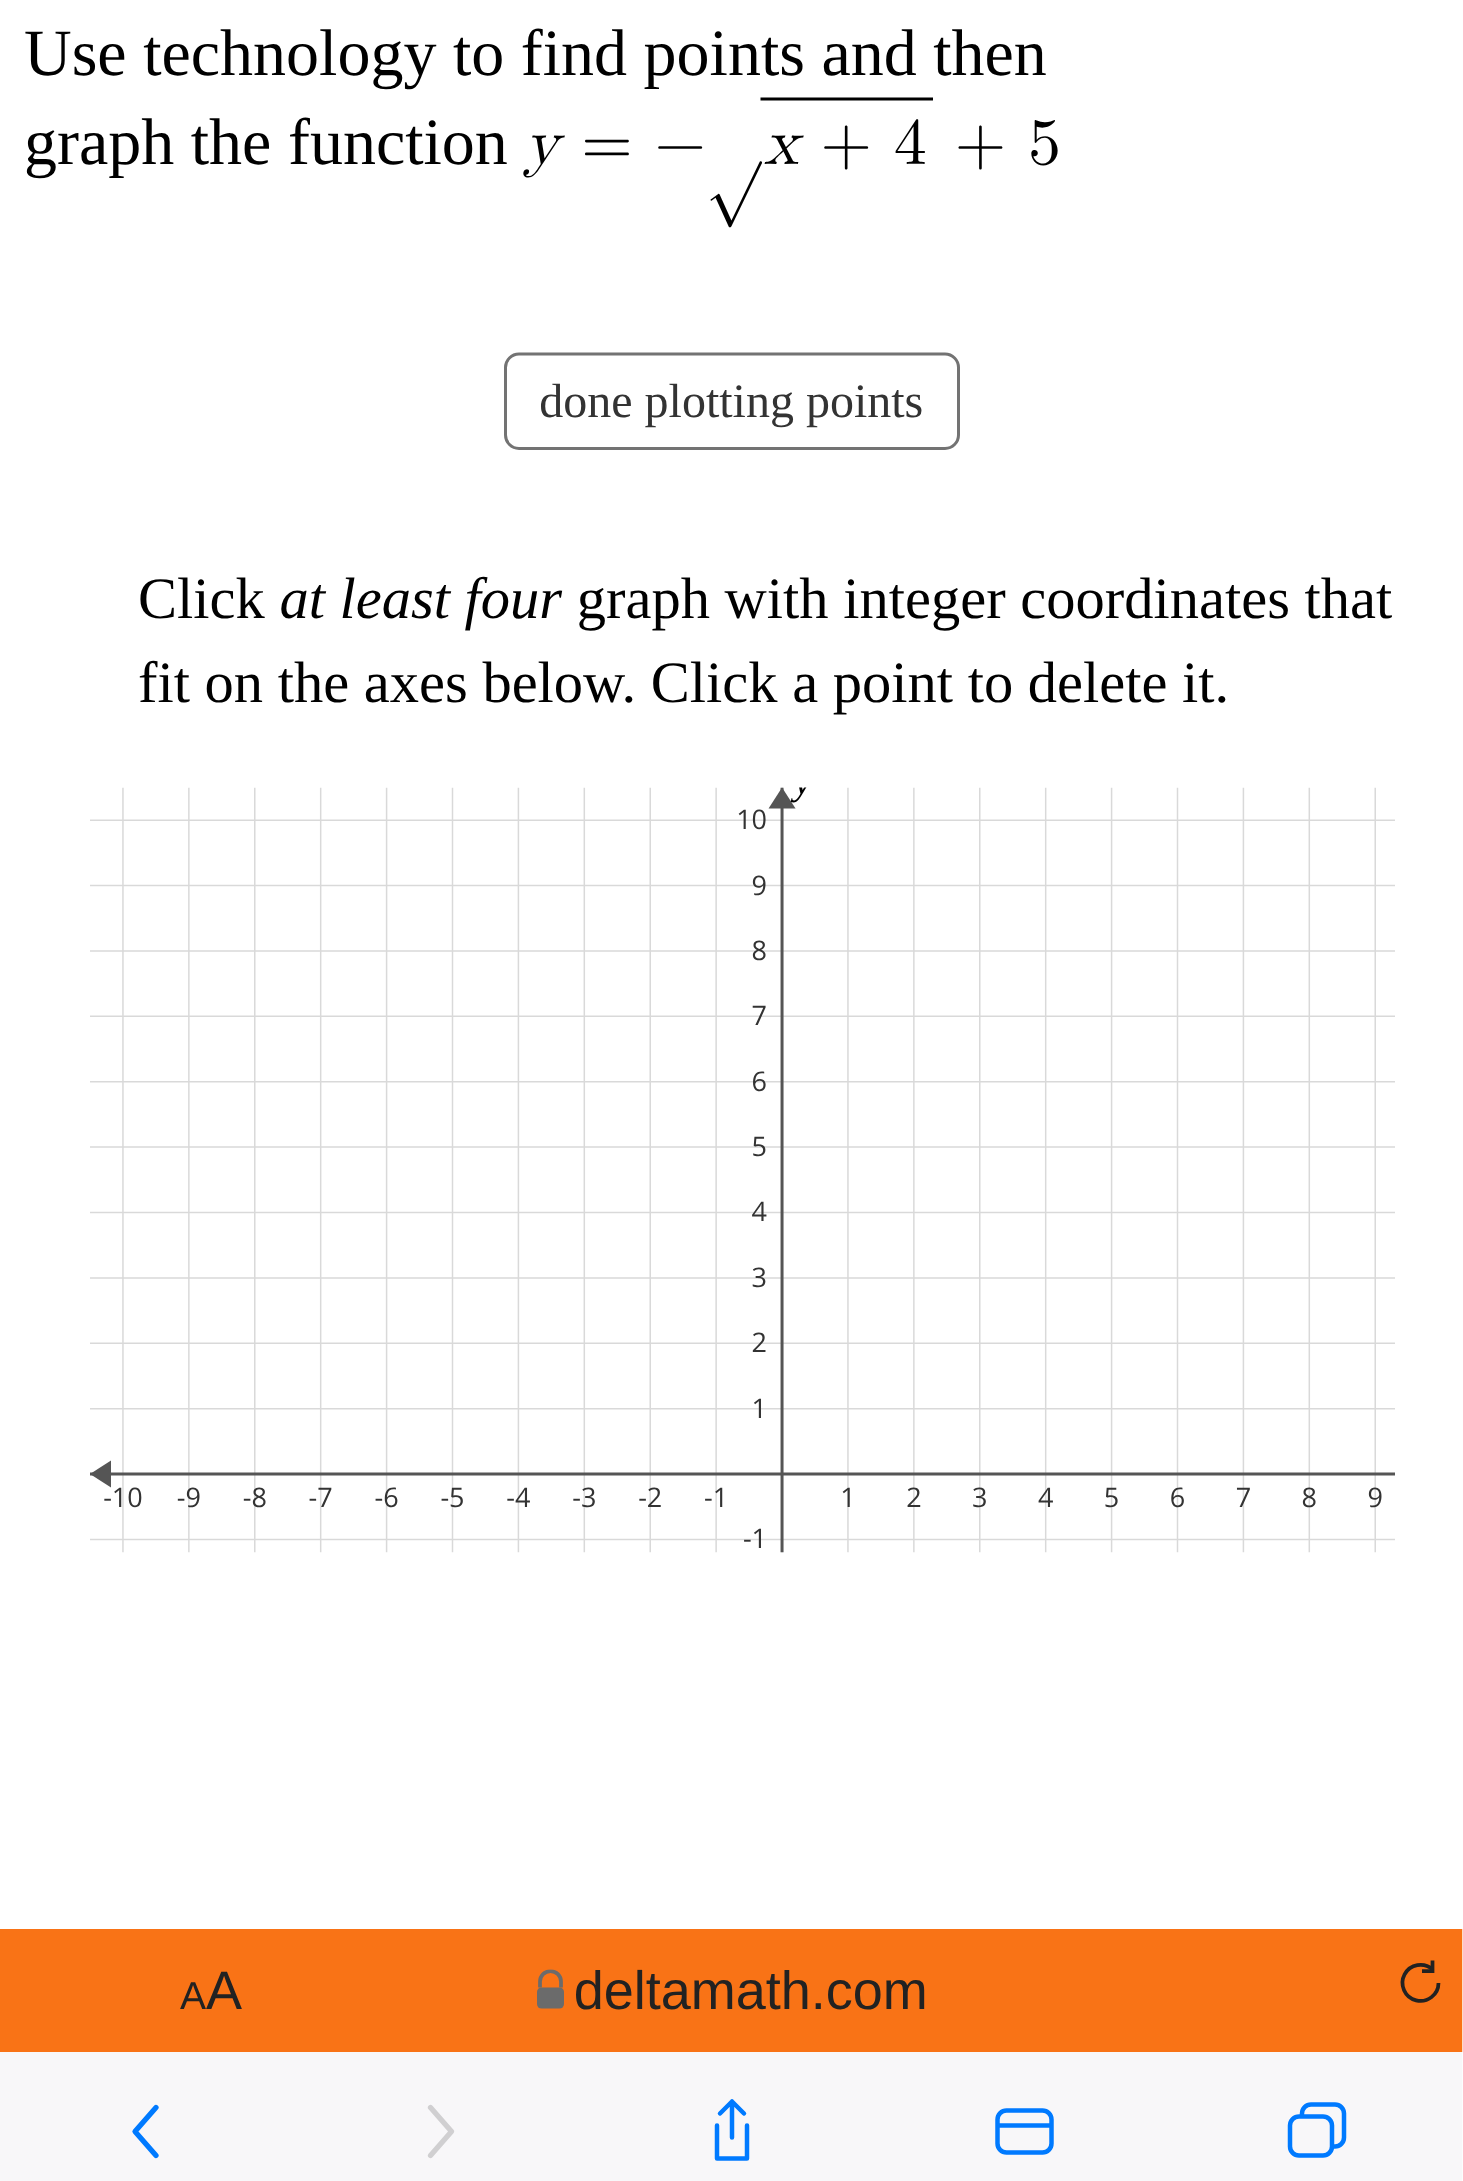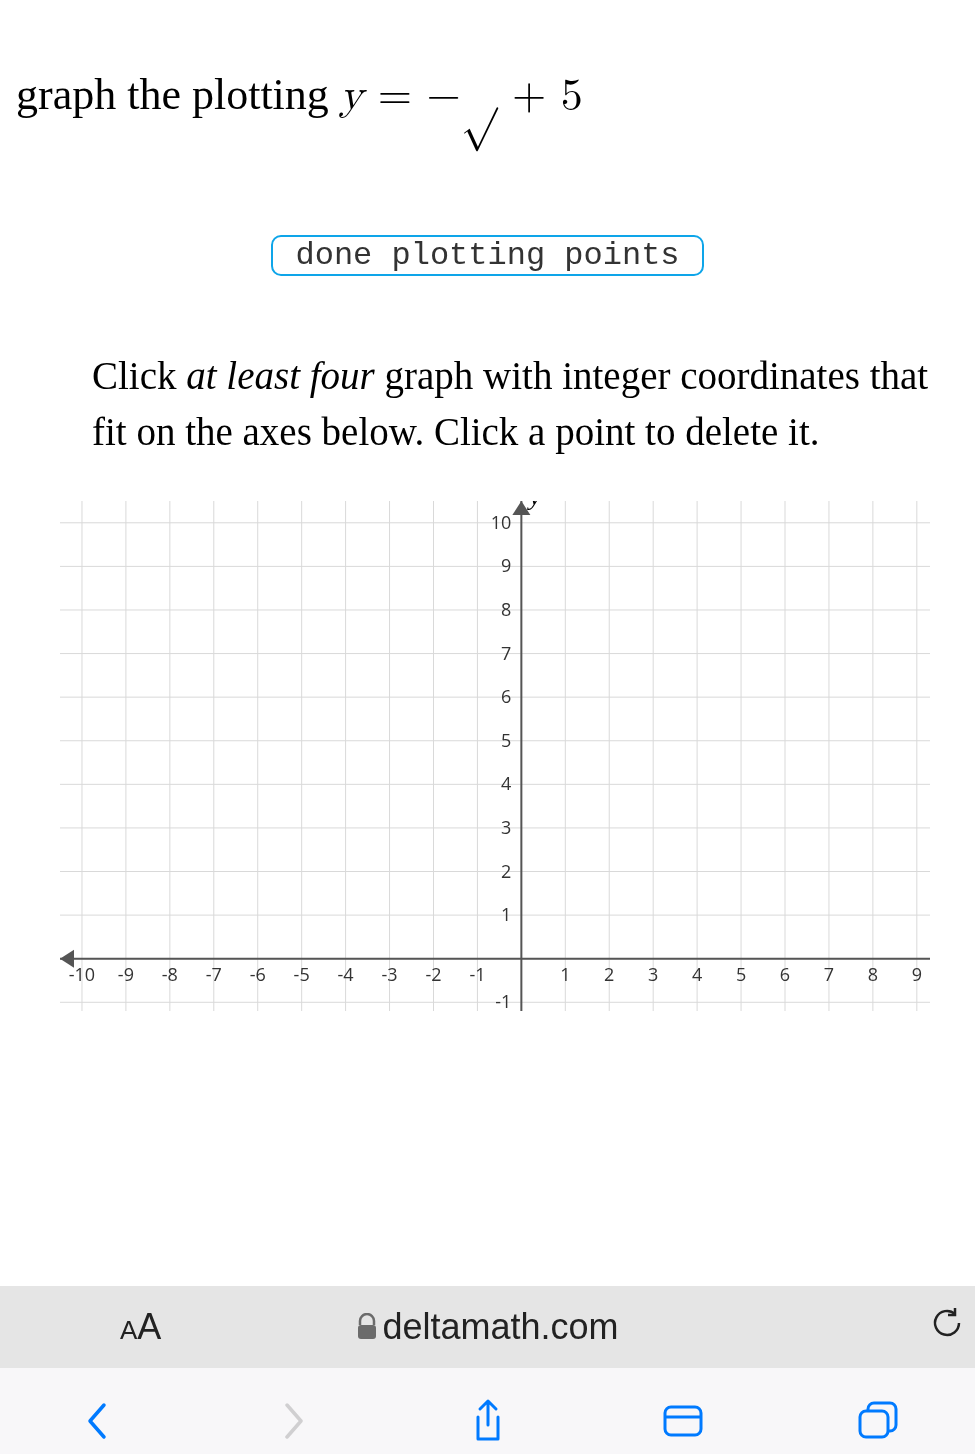--- a/index.html
+++ b/index.html
@@ -37,27 +37,27 @@
     border-top: 2px solid #000;
     padding: 0 4px 0 2px;
     display: inline-block;
   }
   .done-btn-wrap {
     text-align: center;
     margin-top: 108px;
   }
   .done-btn {
     display: inline-block;
-    font-family: Liberation Mono, monospace;
+    font-family: Liberation Serif, serif;
     font-size: 32px;
     color: #333;
     background: #fff;
-    border: 2px solid #0ea5e9;
+    border: 2px solid #737373;
     border-radius: 10px;
-    padding: 0 22px;
+    padding: 12px 22px;
     cursor: pointer;
   }
   .instructions {
     font-size: 39px;
     line-height: 1.45;
     padding: 72px 40px 0 92px;
   }
   .instructions em {
     font-style: italic;
     text-align: right;
@@ -83,21 +83,21 @@
     fill: #333;
   }
   .safari-bar {
     position: absolute;
     left: 0;
     bottom: 86px;
     width: 975px;
     height: 82px;
     display: flex;
     align-items: center;
-    background: #e5e5e5;
+    background: #f97316;
   }
   .aa {
     font-family: -apple-system, Helvetica, Arial, sans-serif;
     font-size: 36px;
     color: #222;
     position: absolute;
     left: 120px;
   }
   .aa .small { font-size: 26px; }
   .addr {
@@ -143,23 +143,24 @@
     bottom: 95px;
     left: 70px;
     right: 70px;
     z-index: -0;
   }
 </style>
 </head>
 <body>
 
 <div class="problem-text">
-  <br>
-  <span>graph the plotting </span><span class="math-expr"><span class="math-func">y</span><span> = </span><span>−</span><span class="sqrt-wrap">
+  <span>Use technology to find points and then</span><br>
+  <span>graph the function </span><span class="math-expr"><span class="math-func">y</span><span> = </span><span>−</span><span class="sqrt-wrap">
         <span class="sqrt-sym">√</span>
+        <span class="sqrt-arg"><span class="math-func">x</span><span> + 4</span></span>
       </span><span> + 5</span></span><br>
 </div>
 
 <div class="done-btn-wrap">
   <button class="done-btn">done plotting points</button>
 </div>
 
 <div class="instructions">
   <span>Click </span><em>at least four</em><span> graph with integer coordinates that fit on the axes below. Click a point to delete it.</span>
 </div>

